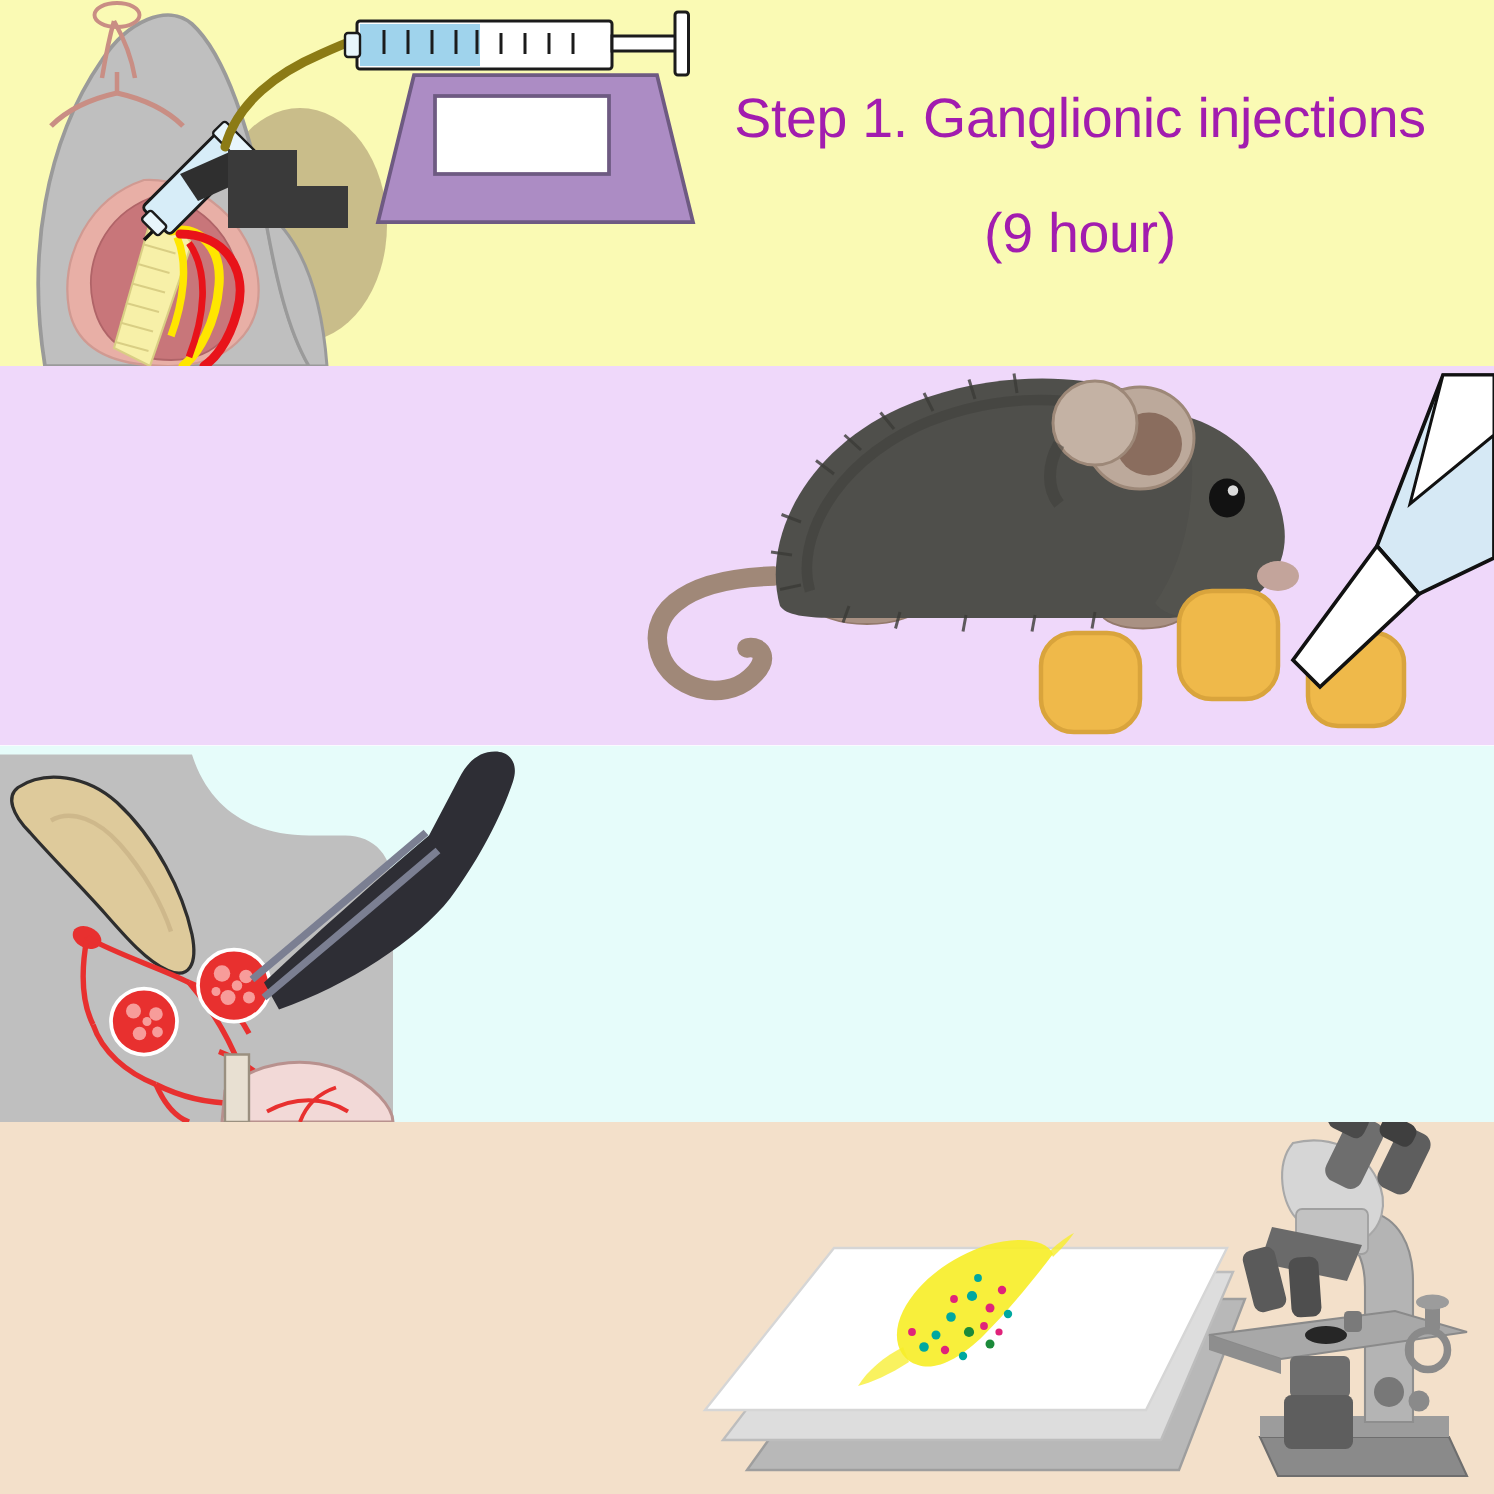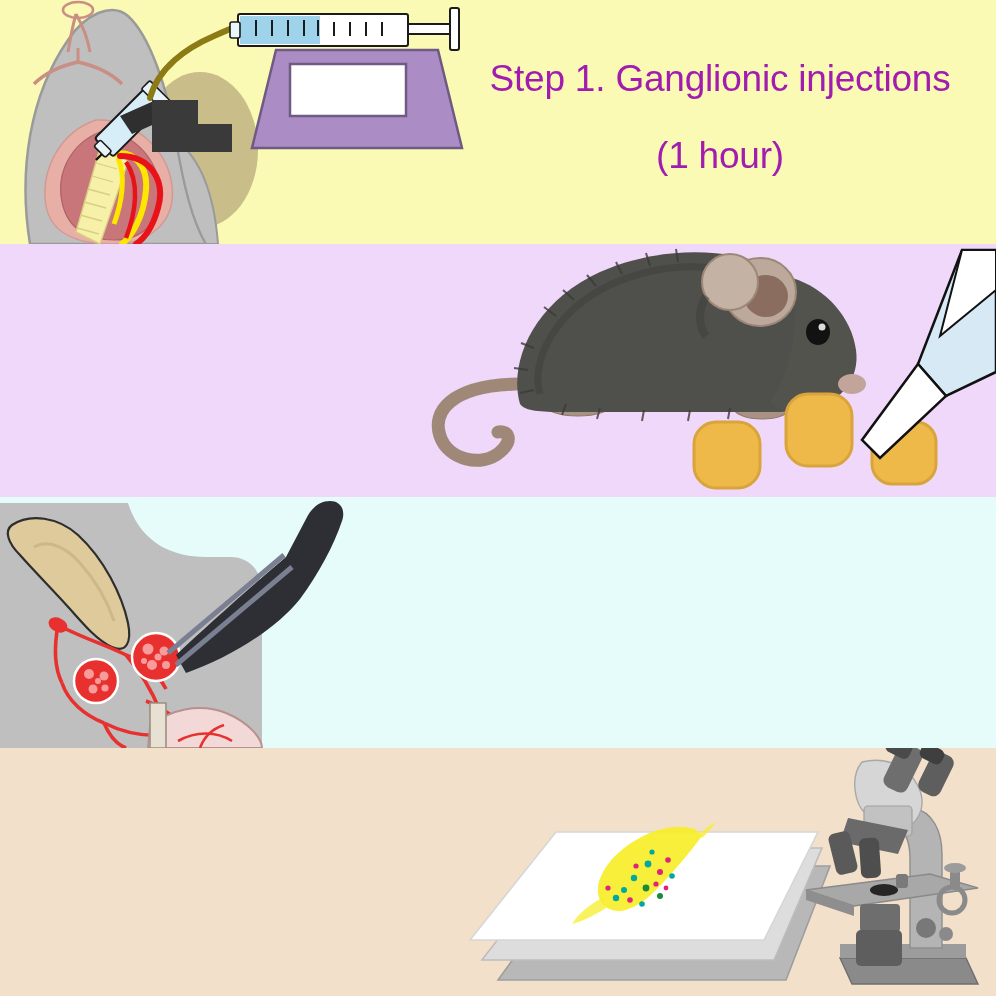--- a/index.html
+++ b/index.html
@@ -96,21 +96,21 @@
         <rect x="408" y="24" width="44" height="10" fill="#FFFFFF" stroke="#1b1b1b" stroke-width="2"></rect>
         <rect x="450" y="8" width="9" height="42" rx="2" fill="#FFFFFF" stroke="#1b1b1b" stroke-width="2"></rect>
       </g>
 
       <polygon points="276,50 438,50 462,148 252,148" fill="#AC8CC4" stroke="#6E5A82" stroke-width="2.5"></polygon>
       <rect x="290" y="64" width="116" height="52" fill="#FFFFFF" stroke="#6E5A82" stroke-width="2.5"></rect>
     </svg>
 
     <div class="caption" id="cap1">
       <span class="cap-l1">Step 1. Ganglionic injections</span>
-      <span class="cap-l2">(1 hour)</span>
+      <span class="cap-l2">(9 hour)</span>
     </div>
   </div>
 
   <div class="panel" id="panel2">
     <svg class="svgfull" viewBox="0 0 996 253" preserveAspectRatio="none">
       <rect x="0" y="0" width="996" height="253" fill="#EFD8FA"></rect>
 
       <path d="M 516 140 C 450 142 432 168 440 192 C 448 216 482 224 500 208 C 514 196 508 186 498 188" fill="none" stroke="#A08878" stroke-width="13" stroke-linecap="round"></path>
 
       <ellipse cx="578" cy="160" rx="34" ry="12" fill="#A99183" stroke="#93796B" stroke-width="1.2"></ellipse>

